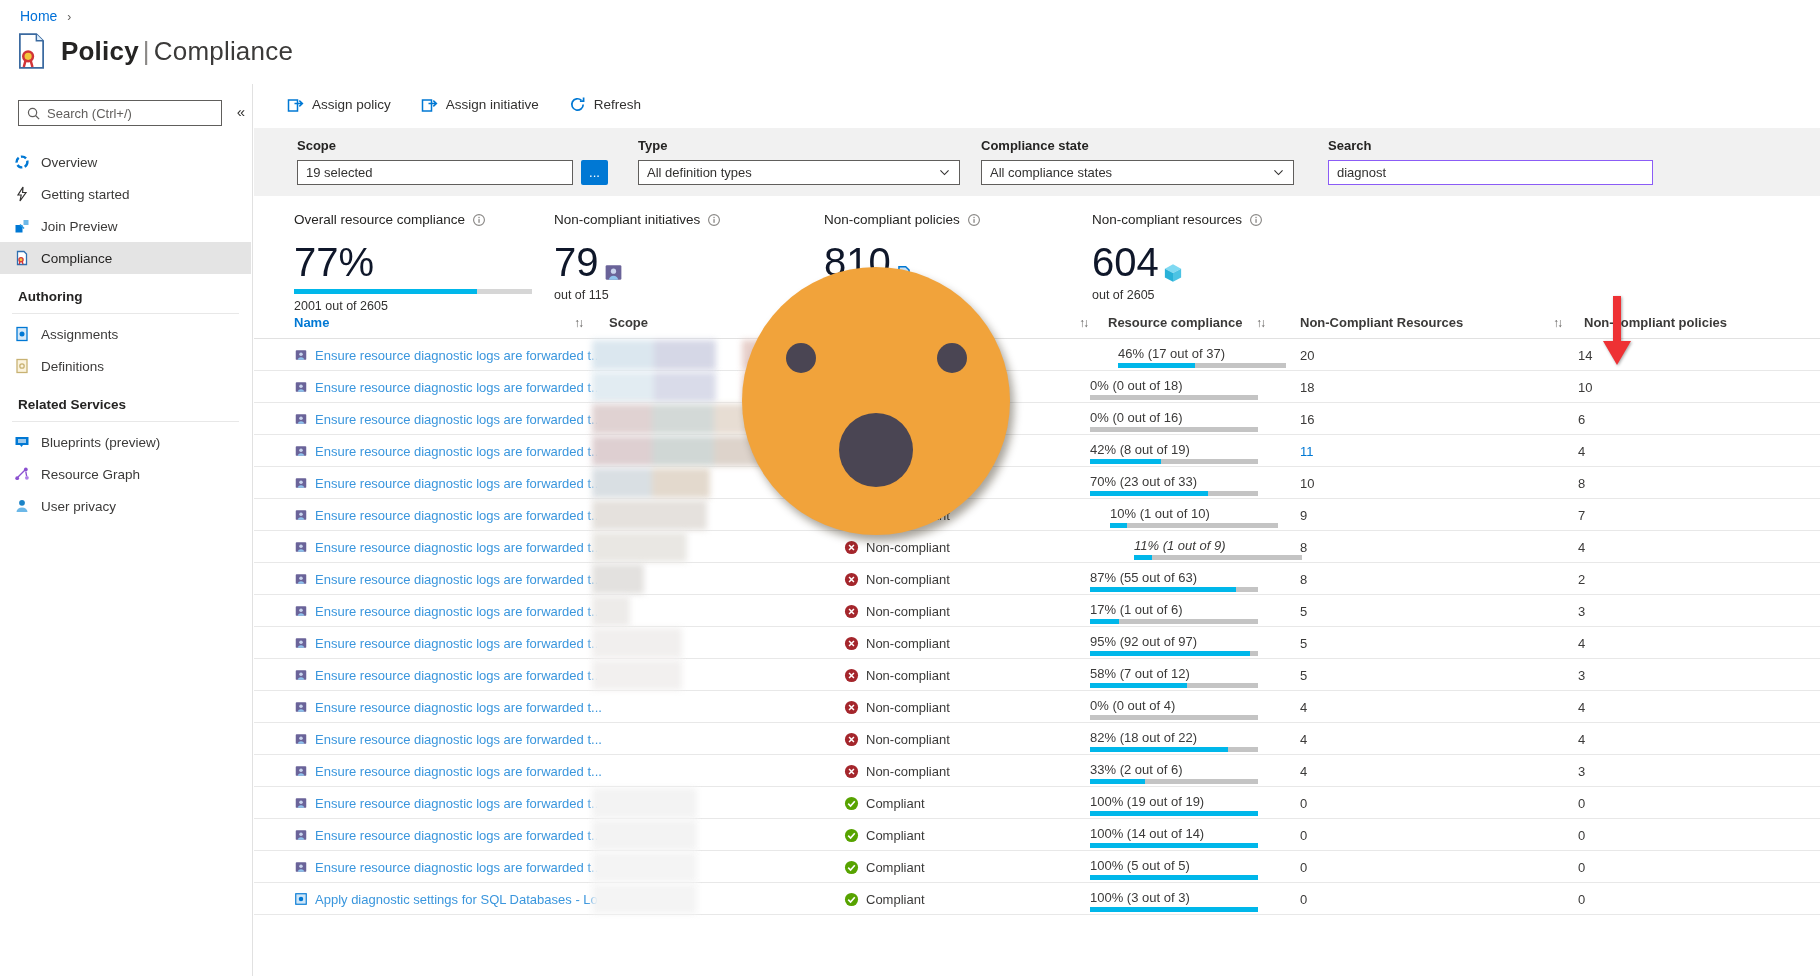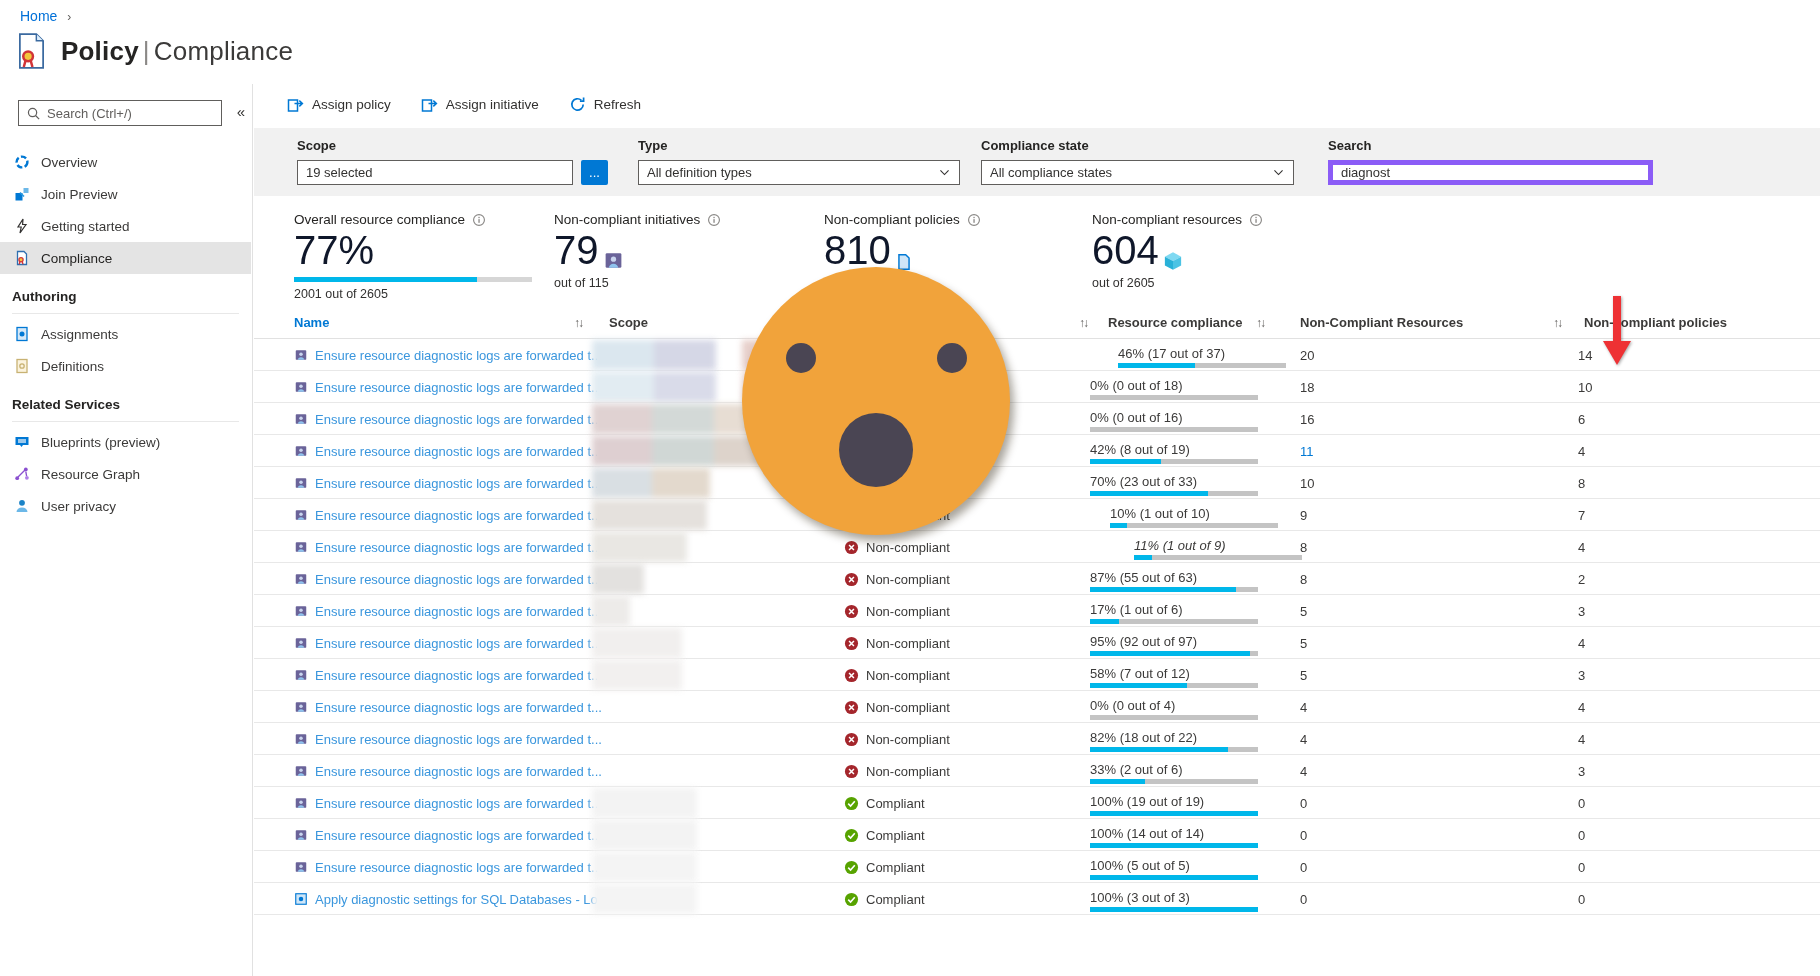--- a/index.html
+++ b/index.html
@@ -26,43 +26,43 @@
   .sidebar-search { position:absolute; left:18px; top:16px; width:204px; height:26px;
     border:1px solid #605e5c; background:#fff; display:flex; align-items:center; gap:6px; padding:0 7px; }
   .sidebar-search input { border:none; outline:none; width:100%; font-size:13px; color:#323130;
     font-family:"Liberation Sans",sans-serif; }
   .sidebar-search input::placeholder { color:#605e5c; }
   .collapse { position:absolute; right:7px; top:19px; font-size:15px; color:#323130; cursor:pointer; }
   .navlist { position:absolute; left:0; top:62px; right:1px; }
   .nav-item { height:32px; display:flex; align-items:center; gap:11px; padding-left:14px;
     font-size:13.5px; color:#3b3a39; cursor:pointer; }
   .nav-item.selected { background:#e4e4e4; color:#252423; }
-  .section-title { font-weight:700; font-size:13.5px; color:#252423; padding:15px 0 9px 12px; }
+  .section-title { font-weight:700; font-size:13.5px; color:#252423; padding:15px 0 9px 18px; }
   .section-divider { border-top:1px solid #e8e8e8; margin:0 12px 4px 12px; }
 
   
   .content { position:absolute; left:254px; top:84px; right:0; bottom:0; }
   .toolbar { position:absolute; left:33px; top:12px; display:flex; gap:30px; }
   .tb-btn { display:flex; align-items:center; gap:8px; font-size:13.5px; color:#323130; cursor:pointer; }
 
   .filter-band { position:absolute; left:0; top:44px; right:0; height:68px; background:#f1f1f1; }
   .filter { position:absolute; top:10px; }
   .filter .flabel { font-size:13px; font-weight:700; color:#252423; margin-bottom:7px; }
   .field { height:25px; background:#fff; border:1px solid #605e5c; display:flex; align-items:center;
     padding:0 8px; font-size:13px; color:#323130; justify-content:space-between; }
-  .field.focus { border:5px solid #8b5cf6; }
+  .field.focus { border:1px solid #8b5cf6; }
   .field input { border:none; outline:none; width:100%; font-size:13px; color:#323130;
     font-family:"Liberation Sans",sans-serif; }
   .picker-wrap { display:flex; align-items:flex-start; gap:8px; }
   .dots-btn { width:27px; height:25px; background:#0078d4; color:#fff; border:none; border-radius:2px;
     font-size:13px; line-height:25px; text-align:center; cursor:pointer; }
 
   .stats { position:absolute; left:0; top:118px; right:0; height:100px; }
   .stat { position:absolute; top:10px; }
-  .stat .slabel { display:flex; align-items:center; gap:7px; font-size:13.5px; color:#252423; margin-bottom:2px; }
+  .stat .slabel { display:flex; align-items:center; gap:7px; font-size:13.5px; color:#252423; margin-bottom:14px; }
   .stat .snum { font-size:40px; font-weight:300; color:#0f172a; line-height:42px; display:flex; align-items:flex-end; gap:4px; }
   .stat .sbar { width:238px; height:5px; background:#d6d6d6; margin-top:6px; position:relative; }
   .stat .sbar .fill { position:absolute; left:0; top:0; bottom:0; background:#00b7ea; }
   .stat .ssub { font-size:12.5px; color:#323130; margin-top:5px; }
 
   
   .table { position:absolute; left:0; top:224px; right:0; }
   .thead { position:relative; height:31px; border-bottom:1px solid #e1e1e1; }
   .th { position:absolute; top:7px; font-size:13px; font-weight:600; color:#3b3a39; white-space:nowrap; cursor:pointer; }
   .th.sorted { color:#0078d4; }
@@ -126,34 +126,34 @@
           <span class="ic">
             <svg width="16" height="16" viewBox="0 0 16 16">
               <circle cx="8" cy="8" r="5.4" fill="none" stroke="#0078d4" stroke-width="2.4" stroke-dasharray="5.5 2.4"></circle>
             </svg>
           </span>
           <span class="lbl">Overview</span>
         </div>
         <div class="nav-item">
           <span class="ic">
             <svg width="16" height="16" viewBox="0 0 16 16">
+              <path d="M9 1 L4 9 H7.2 L6 15 L12 6.5 H8.6 Z" fill="none" stroke="#323130" stroke-width="1.2"></path>
+            </svg>
+          </span>
+          <span class="lbl">Getting started</span>
+        </div>
+        <div class="nav-item">
+          <span class="ic">
+            <svg width="16" height="16" viewBox="0 0 16 16">
               <rect x="1.5" y="7" width="7" height="7.5" fill="#0078d4"></rect>
               <rect x="9.5" y="2" width="5" height="5" fill="#6cb8e8"></rect>
               <path d="M6 6.5 L10 10.5" stroke="#2899e0" stroke-width="1.6"></path>
             </svg>
           </span>
           <span class="lbl">Join Preview</span>
-        </div>
-        <div class="nav-item">
-          <span class="ic">
-            <svg width="16" height="16" viewBox="0 0 16 16">
-              <path d="M9 1 L4 9 H7.2 L6 15 L12 6.5 H8.6 Z" fill="none" stroke="#323130" stroke-width="1.2"></path>
-            </svg>
-          </span>
-          <span class="lbl">Getting started</span>
         </div>
         <div class="nav-item selected">
           <span class="ic">
             <svg width="16" height="16" viewBox="0 0 16 16">
               <path d="M3.5 1.5 h6.5 l2.5 2.5 V14.5 H3.5 Z" fill="#fff" stroke="#2f6fb0" stroke-width="1.3"></path>
               <path d="M6 11.5 L5.2 14.2 M8.2 11.5 L9 14.2" stroke="#d13438" stroke-width="1.3"></path>
               <circle cx="7" cy="9.8" r="2.1" fill="#f3c73d" stroke="#d13438" stroke-width="1.3"></circle>
             </svg>
           </span>
           <span class="lbl">Compliance</span>

